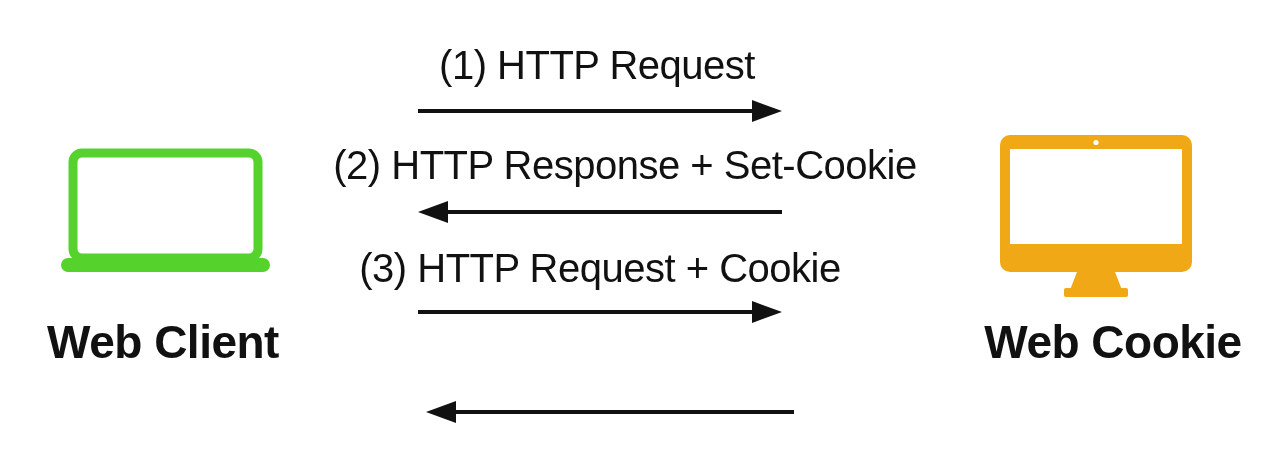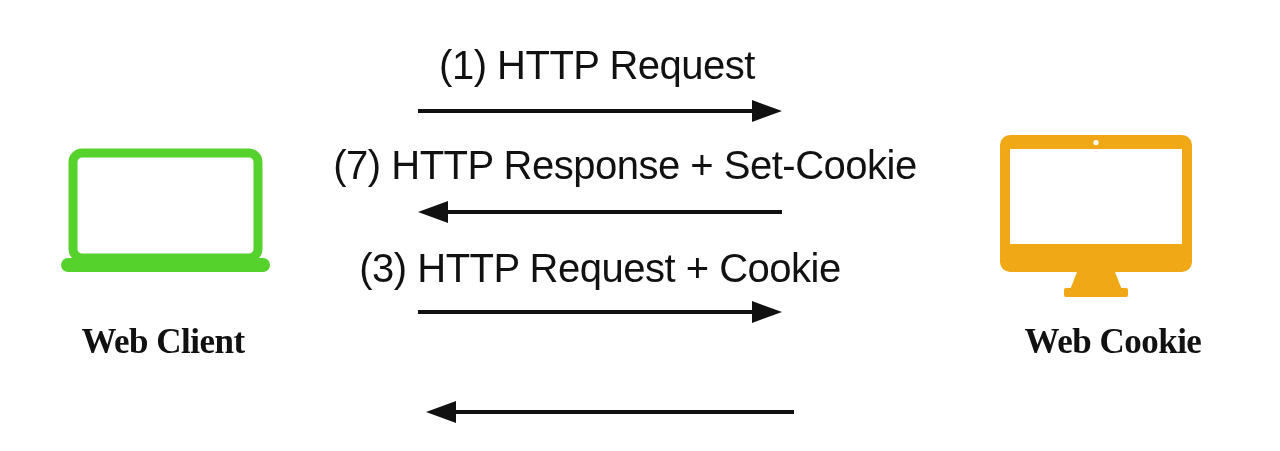--- a/index.html
+++ b/index.html
@@ -12,22 +12,22 @@
   body{background:var(--bg);font-family:"Liberation Sans",sans-serif;}
   .canvas{
     position:relative;width:1280px;height:451px;background:var(--bg);overflow:hidden;
   }
   
   .laptop-svg{position:absolute;left:55px;top:148px;width:220px;height:130px;}
   .monitor-svg{position:absolute;left:998px;top:133px;width:196px;height:166px;}
   
   .node-label{
     position:absolute;top:320px;transform:translateX(-50%);
-    font-size:35px;font-weight:bold;color:var(--ink);
-    letter-spacing:-0.5px;white-space:nowrap;line-height:44px;font-family:Liberation Serif, serif;
+    font-size:46px;font-weight:bold;color:var(--ink);
+    letter-spacing:-0.5px;white-space:nowrap;line-height:44px;
   }
   .client-label{left:163px;}
   .server-label{left:1113px;}
   
   .step-label{
     position:absolute;transform:translateX(-50%);
     font-size:40px;font-weight:normal;color:var(--ink);
     letter-spacing:-0.5px;white-space:nowrap;line-height:40px;
   }
   .step-1{left:597px;top:45px;}
@@ -67,21 +67,21 @@
     <rect x="66" y="155" width="64" height="9" rx="2" fill="var(--server-color)"></rect>
   </svg>
   <div class="node-label server-label">Web Cookie</div>
 
   <div class="step-label step-1">(1) HTTP Request</div>
   <div class="arrow right arrow-1">
     <div class="shaft"></div>
     <div class="head"></div>
   </div>
 
-  <div class="step-label step-2">(7) HTTP Response + Set-Cookie</div>
+  <div class="step-label step-2">(2) HTTP Response + Set-Cookie</div>
   <div class="arrow left arrow-2">
     <div class="shaft"></div>
     <div class="head"></div>
   </div>
 
   <div class="step-label step-3">(3) HTTP Request + Cookie</div>
   <div class="arrow right arrow-3">
     <div class="shaft"></div>
     <div class="head"></div>
   </div>

